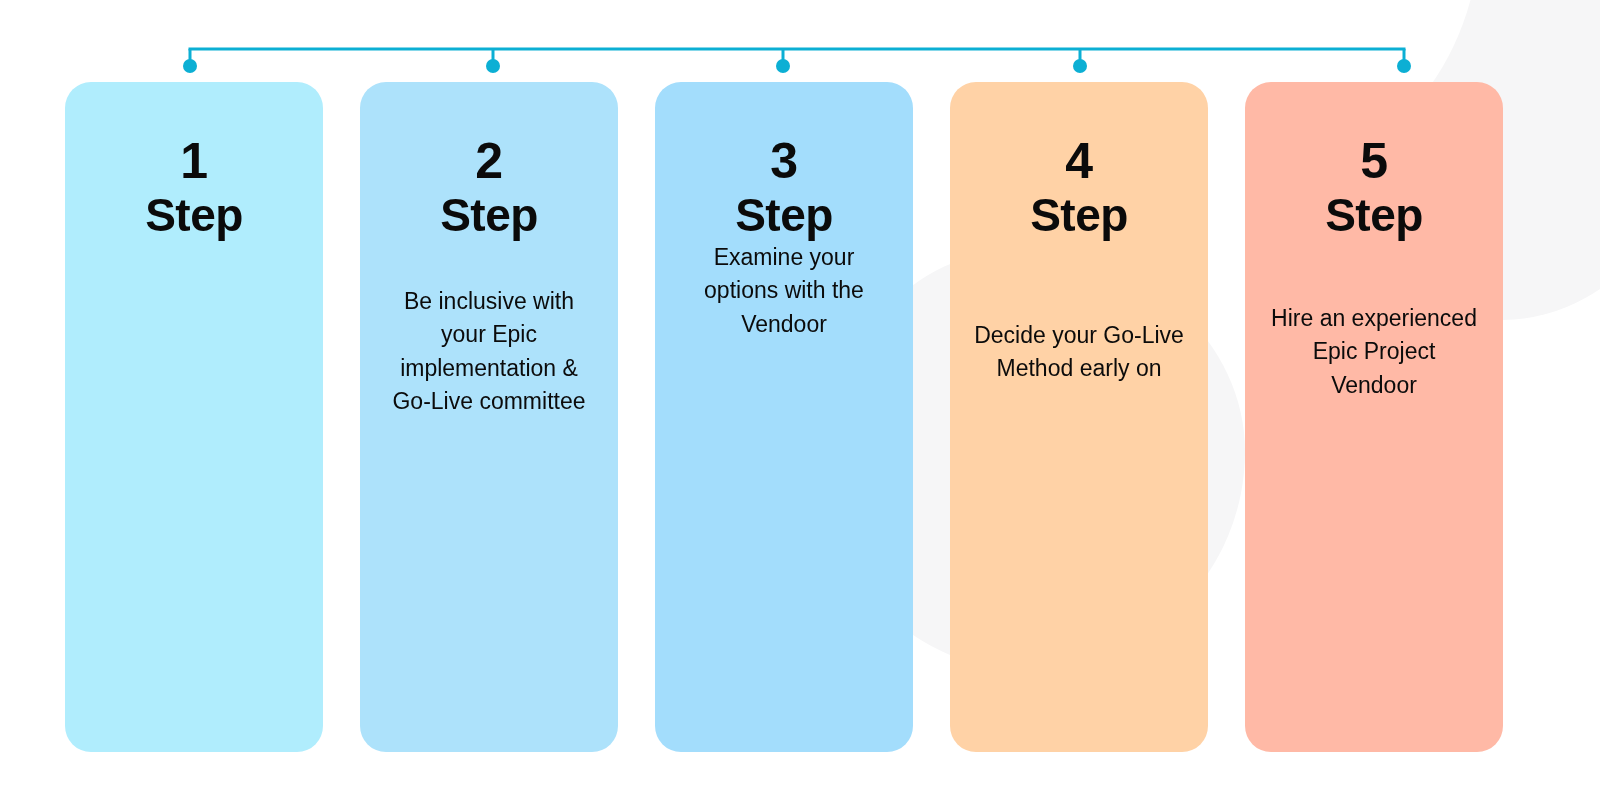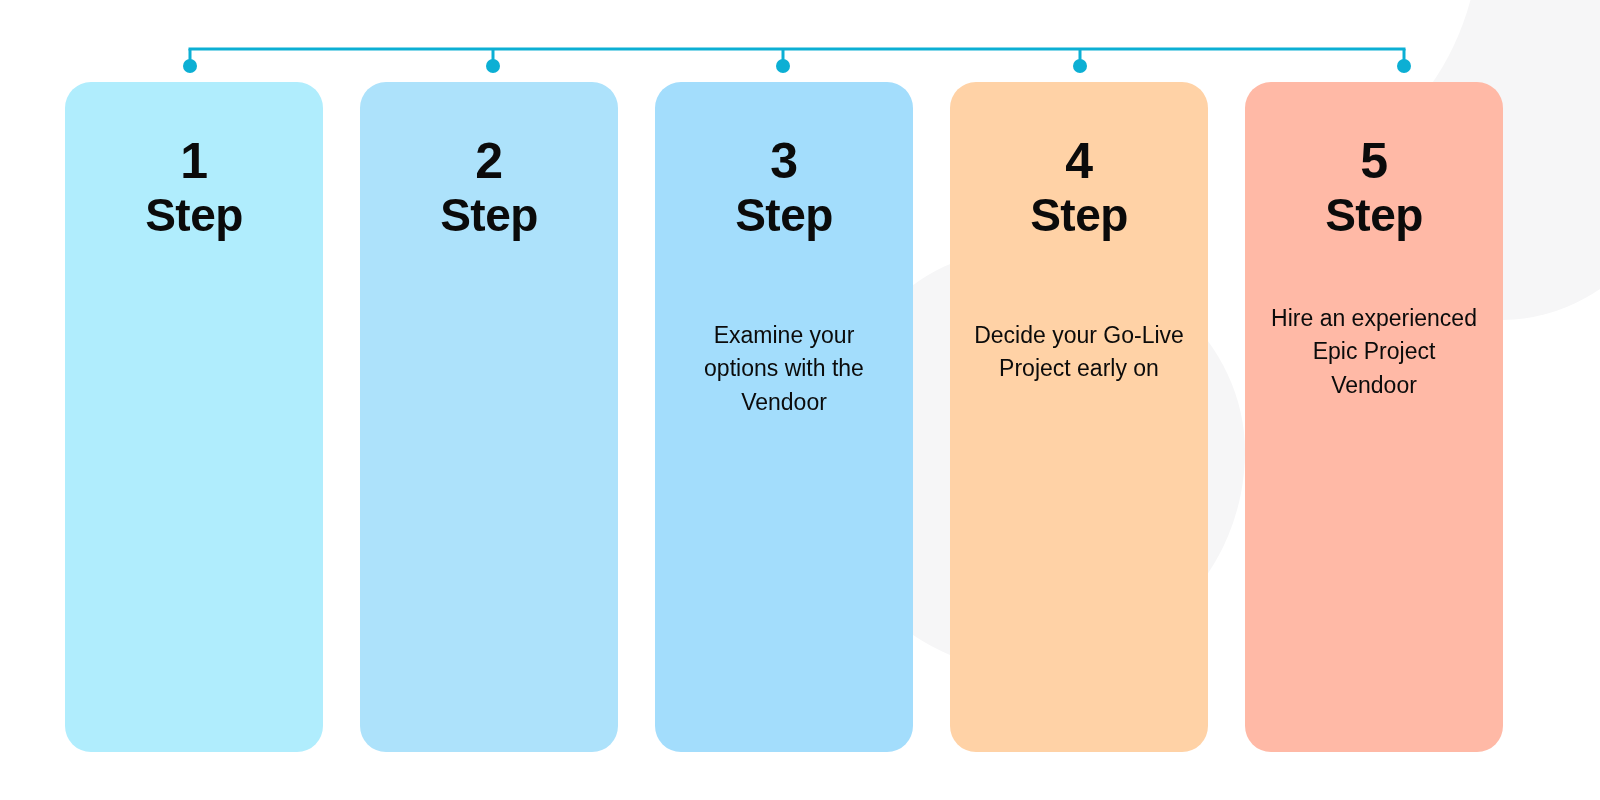--- a/index.html
+++ b/index.html
@@ -153,21 +153,21 @@
     font-size: 23px;
     font-weight: normal;
     line-height: 1.46;
     color: #141414;
     text-align: center;
     max-width: 210px;
   }
   
   .card-body.offset-1 { margin-top: 78px; }
   .card-body.offset-2 { margin-top: 44px; }
-  .card-body.offset-3 { margin-top: 78px; }
+  .card-body.offset-3 { }
   .card-body.offset-4 { margin-top: 78px; }
   .card-body.offset-5 { margin-top: 61px; }
 </style>
 </head>
 <body>
 
 <div id="infographic">
 
   <div class="decor-layer">
     <div class="blob blob-a"></div>
@@ -201,32 +201,33 @@
   <div class="cards">
 
     <div class="card" style="background: rgb(176, 237, 253);">
       <div class="card-number" style="color: rgb(11, 11, 11);">1</div>
       <div class="card-steplabel" style="color: rgb(11, 11, 11);">Step</div>
     </div>
 
     <div class="card" style="background: rgb(173, 226, 251);">
       <div class="card-number" style="color: rgb(11, 11, 11);">2</div>
       <div class="card-steplabel" style="color: rgb(11, 11, 11);">Step</div>
+      <div class="card-body offset-2" style="color: rgb(11, 11, 11);">Be inclusive with your Epic implementation &amp; Go-Live committee</div>
     </div>
 
     <div class="card" style="background: rgb(163, 221, 252);">
       <div class="card-number" style="color: rgb(11, 11, 11);">3</div>
       <div class="card-steplabel" style="color: rgb(11, 11, 11);">Step</div>
       <div class="card-body offset-3" style="color: rgb(11, 11, 11);">Examine your options with the Vendoor</div>
     </div>
 
     <div class="card" style="background: rgb(255, 210, 166);">
       <div class="card-number" style="color: rgb(11, 11, 11);">4</div>
       <div class="card-steplabel" style="color: rgb(11, 11, 11);">Step</div>
-      <div class="card-body offset-4" style="color: rgb(11, 11, 11);">Decide your Go-Live Project early on</div>
+      <div class="card-body offset-4" style="color: rgb(11, 11, 11);">Decide your Go-Live Method early on</div>
     </div>
 
     <div class="card" style="background: rgb(255, 185, 166);">
       <div class="card-number" style="color: rgb(11, 11, 11);">5</div>
       <div class="card-steplabel" style="color: rgb(11, 11, 11);">Step</div>
       <div class="card-body offset-5" style="color: rgb(11, 11, 11);">Hire an experienced Epic Project Vendoor</div>
     </div>
 
   </div>
 </div>

